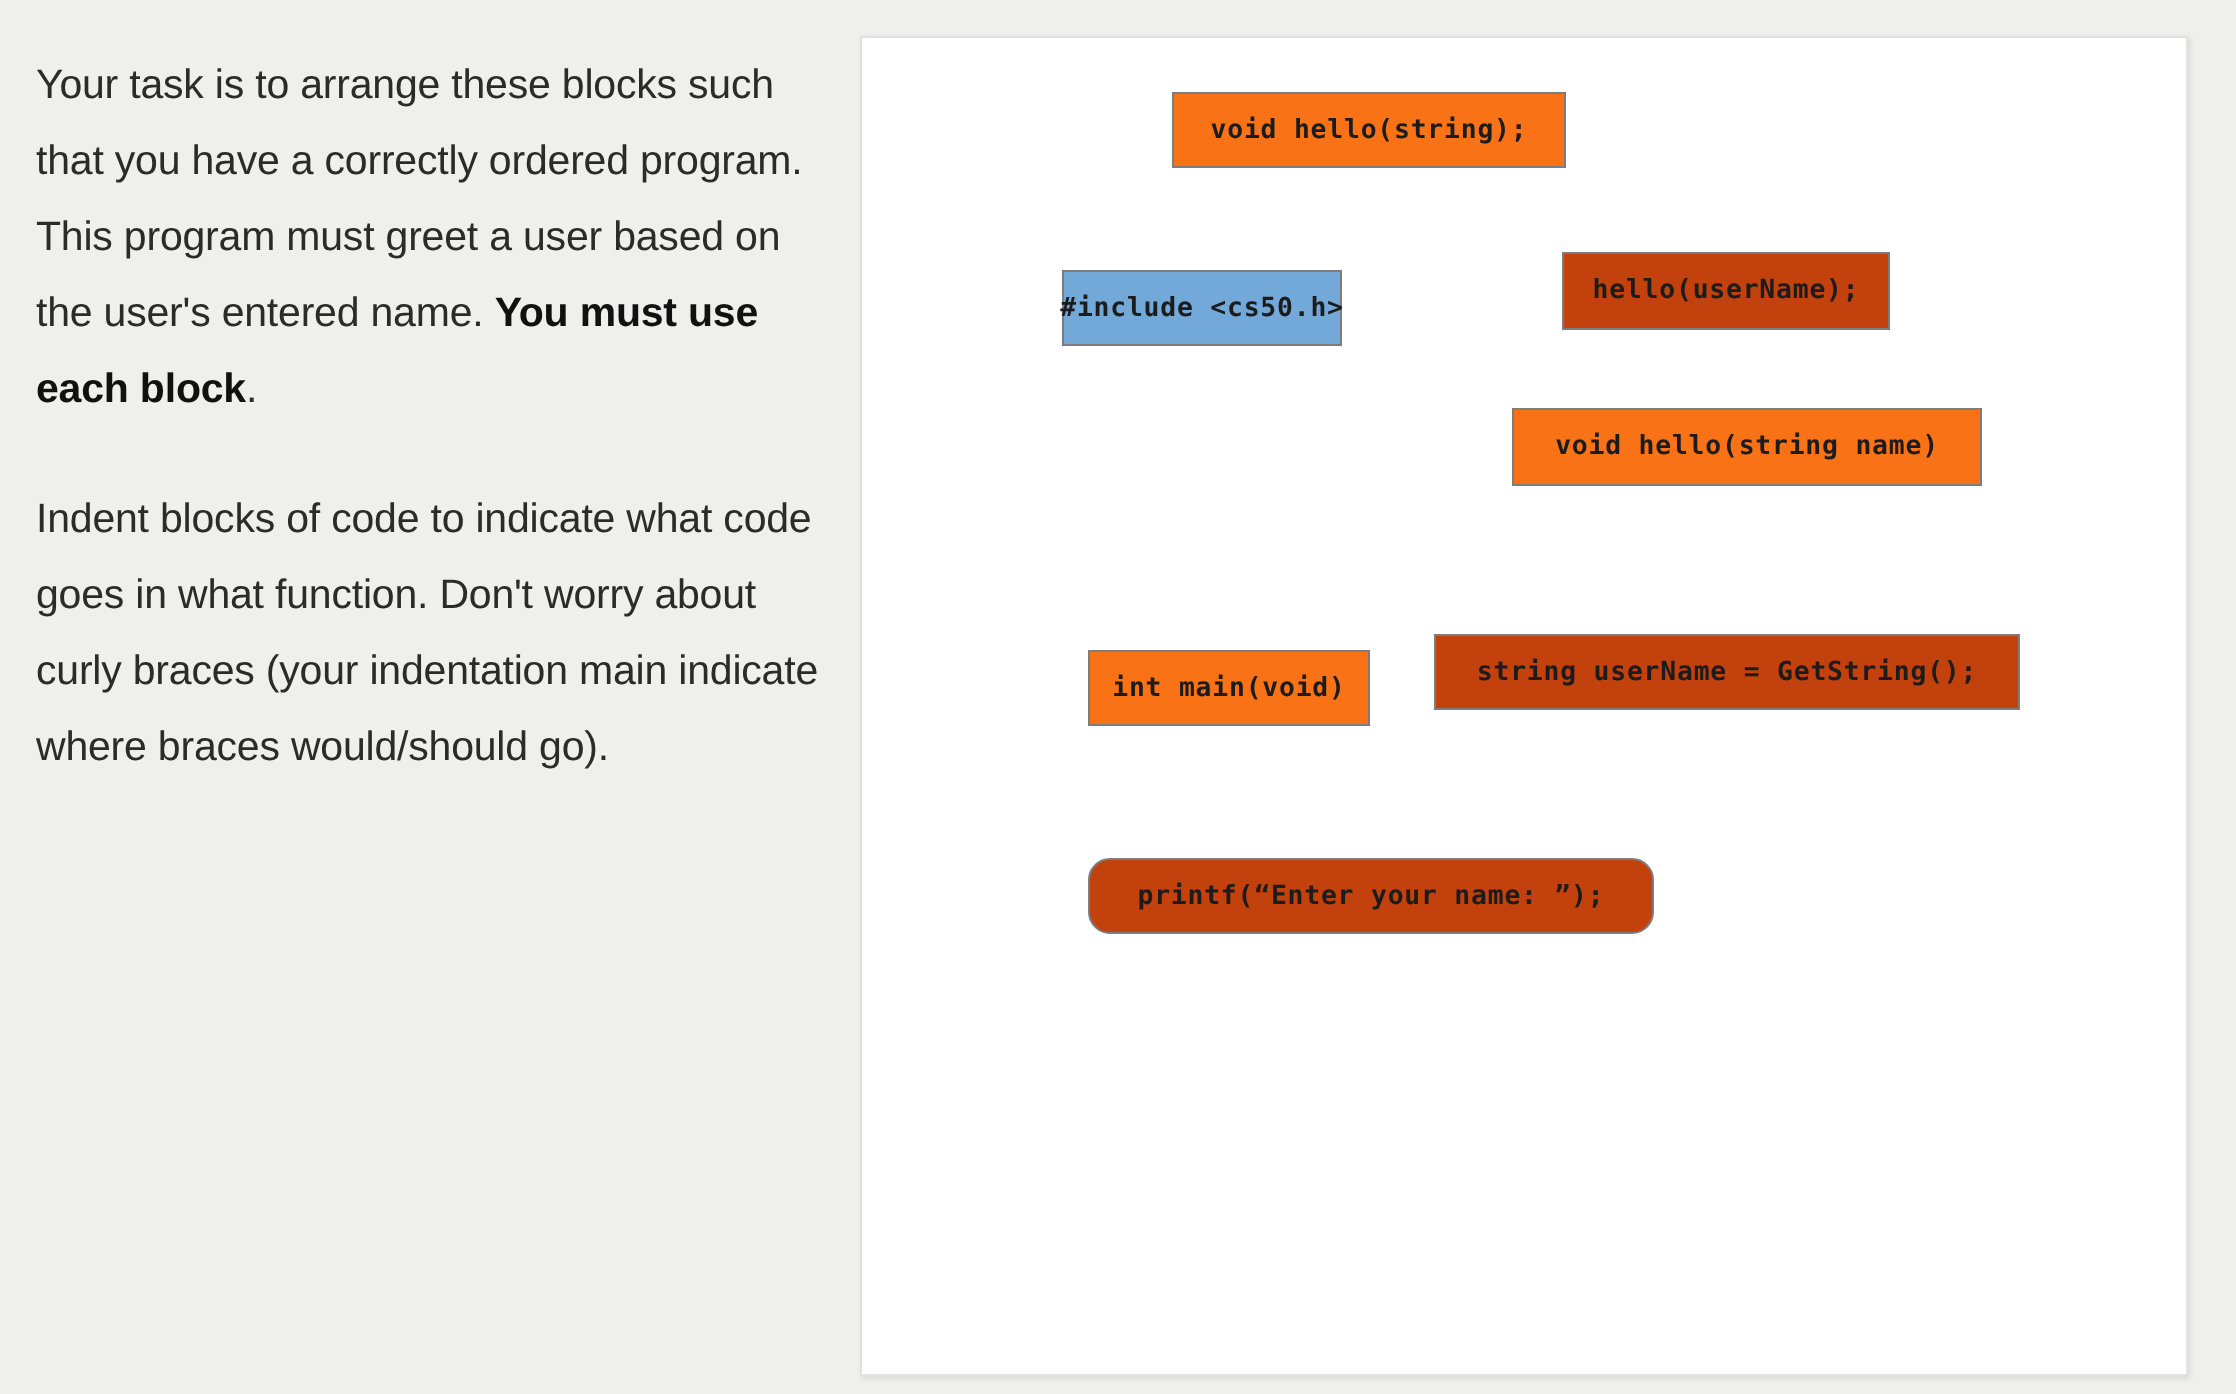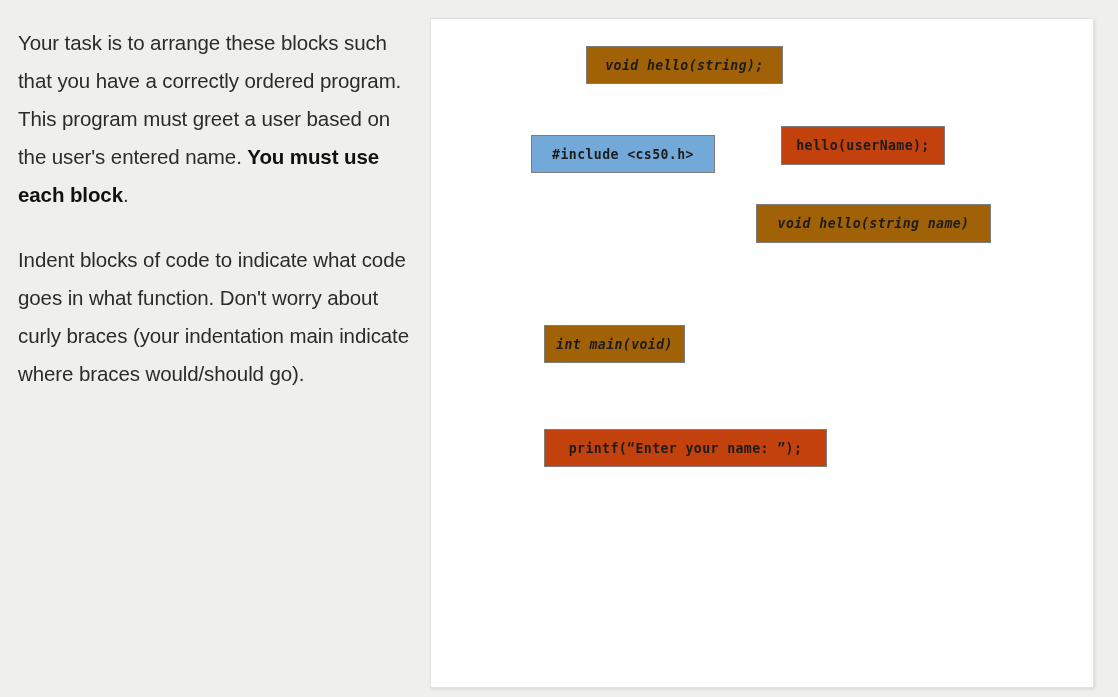--- a/index.html
+++ b/index.html
@@ -57,32 +57,33 @@
     font-size: 13.2px;
     color: #1c1c1c;
     letter-spacing: 0.4px;
     display: flex;
     align-items: center;
     justify-content: center;
     white-space: pre;
     cursor: move;
     user-select: none;
   }
-  .green  { background: #a16207; font-style: italic; }
+  .green  { background: #f97316; }
   .blue   { background: #73a9d8; }
   .red    { background: #c2410c; }
 </style>
 </head>
 <body>
 
 <div id="instructions">
   <p class="para"><span>Your task is to arrange these blocks such that you have a correctly ordered program. This program must greet a user based on the user's entered name. </span><span class="bold">You must use each block</span><span>.</span></p>
   <p class="para">Indent blocks of code to indicate what code goes in what function. Don't worry about curly braces (your indentation main indicate where braces would/should go).</p>
 </div>
 
 <div id="canvas-panel">
     <div class="code-block green" style="left: 155px; top: 27px; width: 197px; height: 38px;">void hello(string);</div>
-    <div class="code-block blue" style="left: 100px; top: 116px; width: 184px; height: 38px;">#include &lt;cs50.h&gt;</div>
+    <div class="code-block blue" style="left: 100px; top: 116px; width: 140px; height: 38px;">#include &lt;cs50.h&gt;</div>
     <div class="code-block red" style="left: 350px; top: 107px; width: 164px; height: 39px;">hello(userName);</div>
     <div class="code-block green" style="left: 113px; top: 306px; width: 141px; height: 38px;">int main(void)</div>
     <div class="code-block green" style="left: 325px; top: 185px; width: 235px; height: 39px;">void hello(string name)</div>
-    <div class="code-block red" style="left: 113px; top: 410px; width: 283px; height: 38px;">printf(“Enter your name: ”);</div>
+    <div class="code-block red" style="left: 286px; top: 298px; width: 293px; height: 38px;">string userName = GetString();</div>
+    <div class="code-block red" style="left: 113px; top: 410px; width: 283px; height: 38px; border-radius: 11px;">printf(“Enter your name: ”);</div>
   </div>
 
 </body></html>

